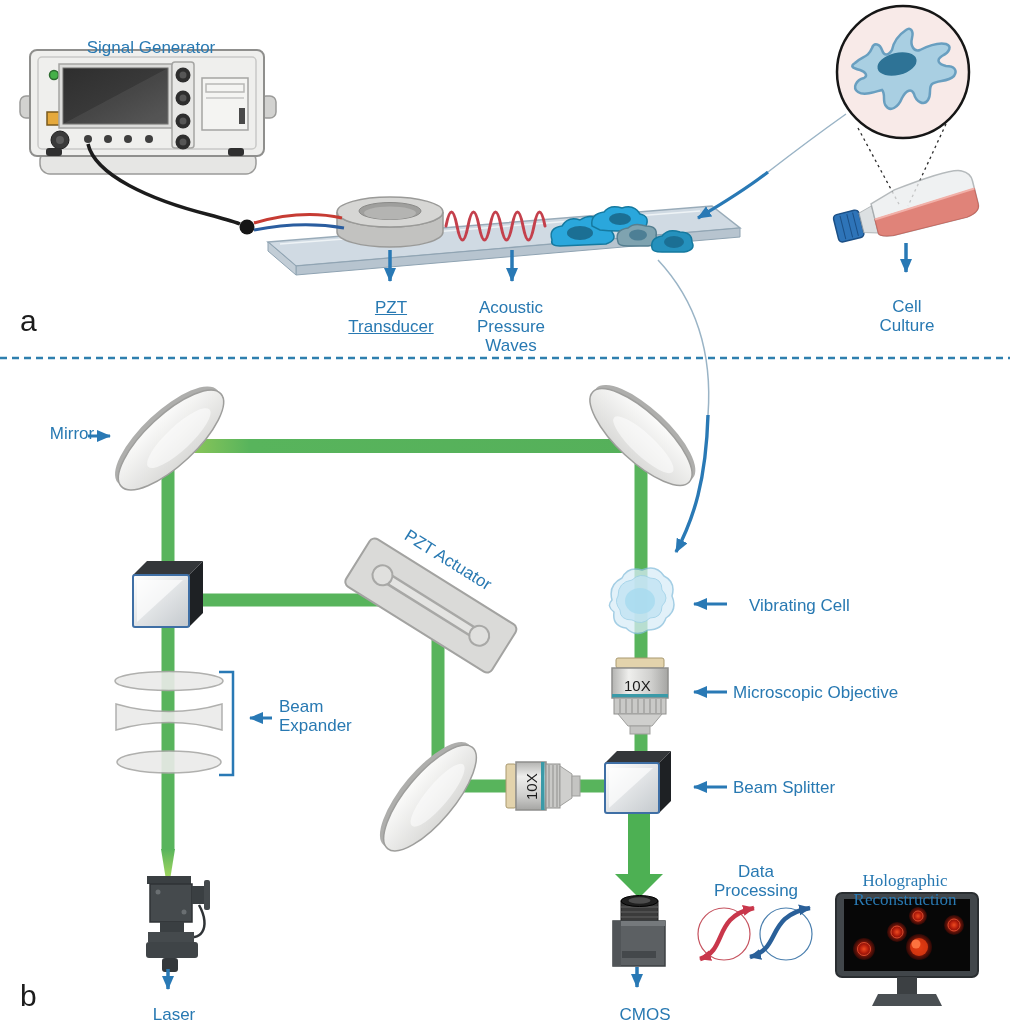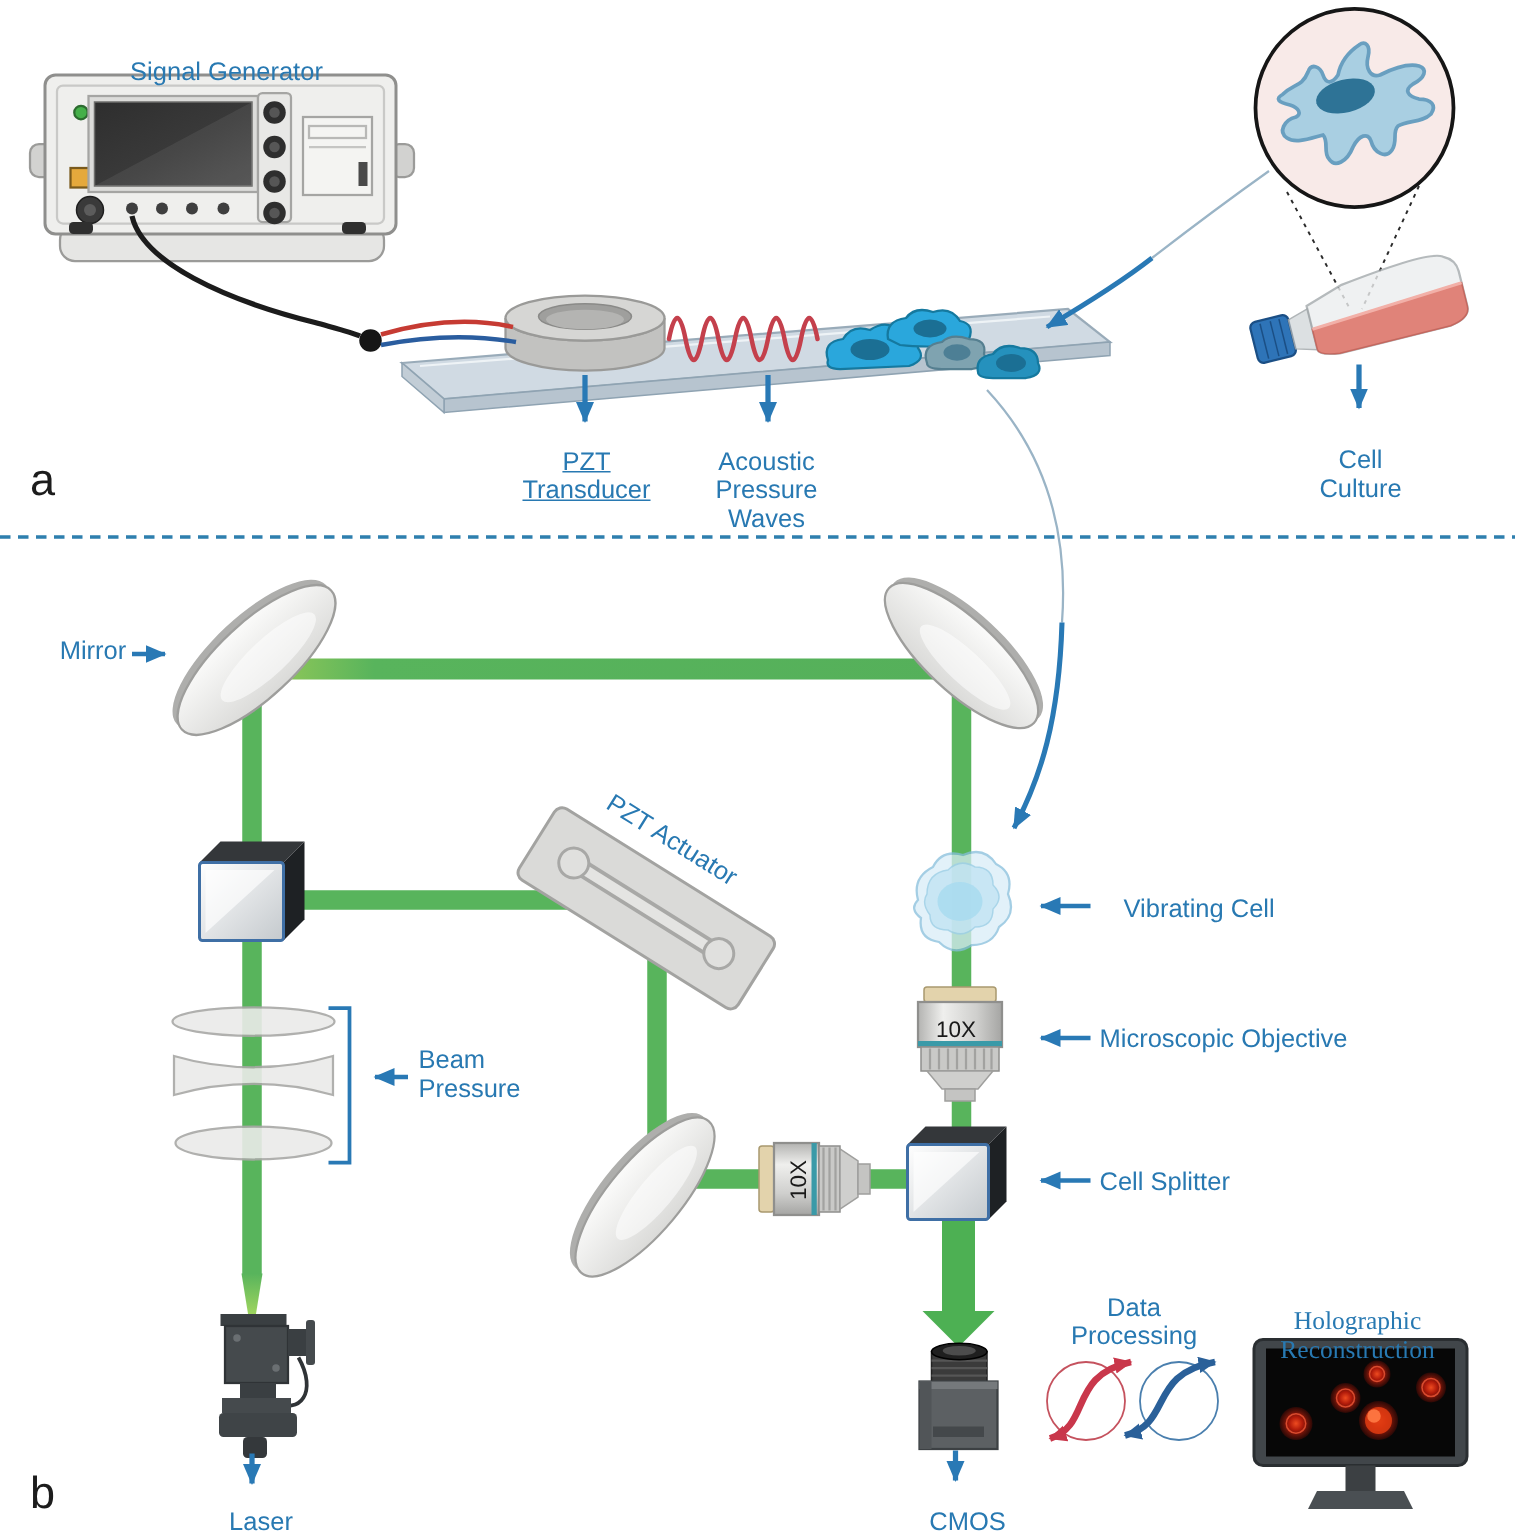--- a/index.html
+++ b/index.html
@@ -358,27 +358,27 @@
 
 <div class="lbl ctr" style="left:151px;top:20px;margin-top:18px;">Signal Generator</div>
 <div class="lbl ctr" style="left:391px;top:298px;text-decoration:underline;">PZT
 Transducer</div>
 <div class="lbl ctr" style="left:511px;top:298px;">Acoustic
 Pressure
 Waves</div>
 <div class="lbl ctr" style="left:907px;top:297px;">Cell
 Culture</div>
 
-<div class="lbl ctr" style="left:62px;top:424px;">Mirror</div>
+<div class="lbl ctr" style="left:72px;top:424px;">Mirror</div>
 <div class="lbl rot" style="left:448px;top:560px;">PZT Actuator</div>
 <div class="lbl" style="left:279px;top:697px;">Beam
-Pressure</div>
+Expander</div>
 <div class="lbl" style="left:733px;top:596px;margin-left:16px;">Vibrating Cell</div>
 <div class="lbl" style="left:733px;top:683px;">Microscopic Objective</div>
-<div class="lbl" style="left:733px;top:778px;">Cell Splitter</div>
+<div class="lbl" style="left:733px;top:778px;">Beam Splitter</div>
 <div class="lbl ctr" style="left:174px;top:1005px;">Laser</div>
 <div class="lbl ctr" style="left:645px;top:1005px;">CMOS</div>
 <div class="lbl ctr" style="left:756px;top:862px;">Data
 Processing</div>
 <div class="lbl ctr" style="left:905px;top:871px;font-family:Liberation Serif, serif;">Holographic
 Reconstruction</div>
 
 </div>
 
 </body></html>

